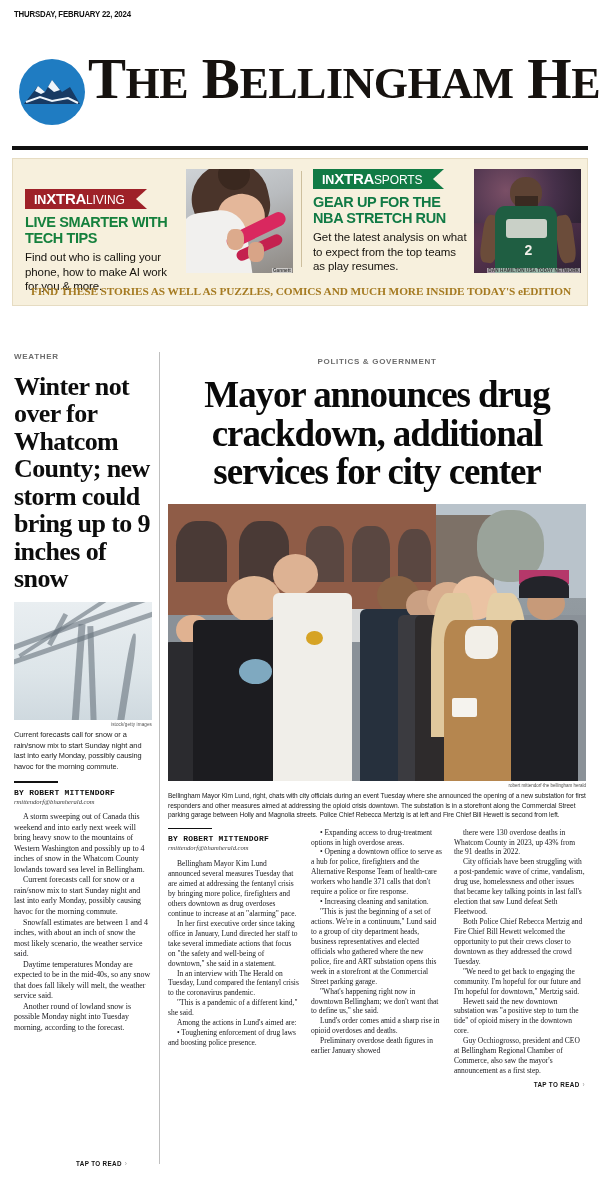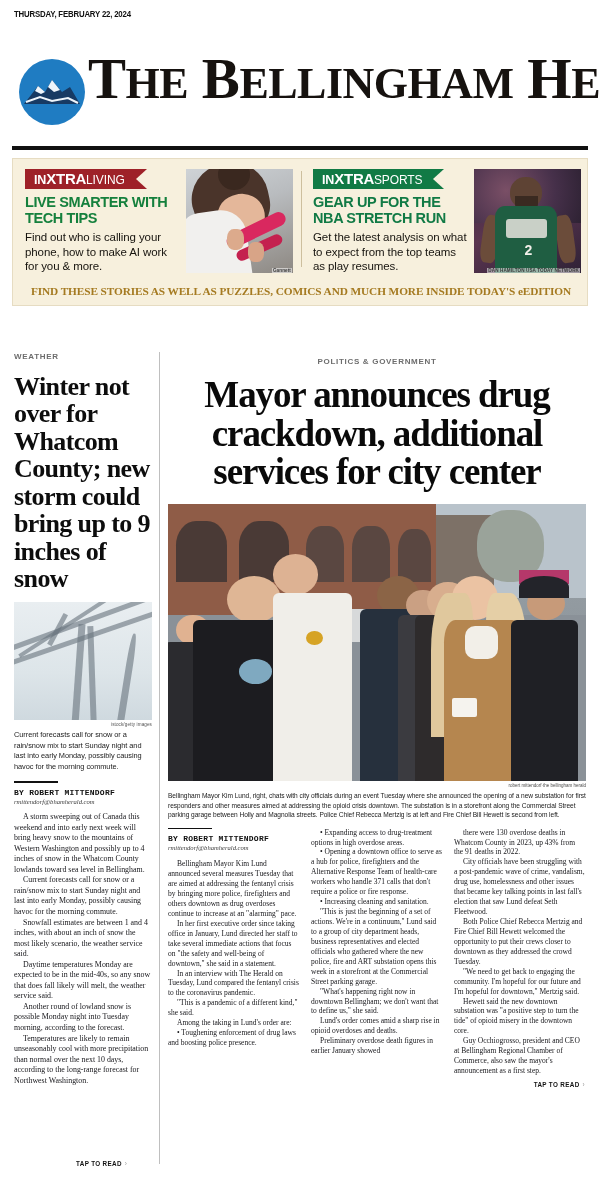--- a/index.html
+++ b/index.html
@@ -45,21 +45,21 @@
   .flag {
     display:inline-block; position:relative; height:20px; line-height:20px;
     padding:0 22px 0 9px; color:#fff; font-size:12.5px; font-weight:bold;
     letter-spacing:-0.1px; white-space:nowrap; margin-bottom:6px;
   }
   .flag::after {
     content:""; position:absolute; right:0; top:0;
     border-top:10px solid transparent; border-bottom:10px solid transparent;
     border-right:11px solid #f7f0dd;
   }
-  .flag.living { background:#9e2128; }
+  .flag.living { background:#9e2128;margin-top:20px; }
   .flag.sports { background:#117a45; }
   .flag .xtra { font-size:15px; font-weight:bold; letter-spacing:-0.3px; }
   .flag .thin { font-weight:normal; font-size:12px; }
   .promo-head {
     font-size:14.5px; font-weight:bold; line-height:1.08; letter-spacing:-0.4px;
     margin-bottom:4px;
   }
   .promo-head.living { color:#15803d; }
   .promo-head.sports { color:#117a45; }
   .promo-sub { font-size:11.5px; line-height:1.26; color:#17140f; letter-spacing:-0.1px; }
@@ -266,21 +266,20 @@
       <div class="short-rule"></div>
       <div class="byline">BY ROBERT MITTENDORF</div>
       <div class="byemail">rmittendorf@bhamherald.com</div>
 
       <div class="bodytext">
         <p>A storm sweeping out of Canada this weekend and into early next week will bring heavy snow to the mountains of Western Washington and possibly up to 4 inches of snow in the Whatcom County lowlands toward sea level in Bellingham.</p>
         <p>Current forecasts call for snow or a rain/snow mix to start Sunday night and last into early Monday, possibly causing havoc for the morning commute.</p>
         <p>Snowfall estimates are between 1 and 4 inches, with about an inch of snow the most likely scenario, the weather service said.</p>
         <p>Daytime temperatures Monday are expected to be in the mid-40s, so any snow that does fall likely will melt, the weather service said.</p>
         <p>Another round of lowland snow is possible Monday night into Tuesday morning, according to the forecast.</p>
-        <p>Temperatures are likely to remain unseasonably cool with more precipitation than normal over the next 10 days, according to the long-range forecast for Northwest Washington.</p>
       </div>
 
       <div class="tap" style="position:absolute; left:62px; top:808px; white-space:nowrap;">
         <span>TAP TO READ</span><span class="chev">›</span>
       </div>
     </div>
 
     <div class="colR">
       <div class="kicker main-kicker">POLITICS &amp; GOVERNMENT</div>
       <div class="main-head">Mayor announces drug crackdown, additional services for city center</div>
@@ -338,21 +337,21 @@
 
         <div class="mcol">
           <div class="short-rule" style="margin-top:0;"></div>
           <div class="byline">BY ROBERT MITTENDORF</div>
           <div class="byemail">rmittendorf@bhamherald.com</div>
           <div class="bodytext" style="margin-top:8px;">
             <p>Bellingham Mayor Kim Lund announced several measures Tuesday that are aimed at addressing the fentanyl crisis by bringing more police, firefighters and others downtown as drug overdoses continue to increase at an "alarming" pace.</p>
             <p>In her first executive order since taking office in January, Lund directed her staff to take several immediate actions that focus on "the safety and well-being of downtown," she said in a statement.</p>
             <p>In an interview with The Herald on Tuesday, Lund compared the fentanyl crisis to the coronavirus pandemic.</p>
             <p>"This is a pandemic of a different kind," she said.</p>
-            <p>Among the taking in Lund's order are:</p>
+            <p>Among the actions in Lund's aimed are:</p>
             <p>• Toughening enforcement of drug laws and boosting police presence.</p>
           </div>
         </div>
 
         <div class="mcol">
           <div class="bodytext">
             <p>• Expanding access to drug-treatment options in high overdose areas.</p>
             <p>• Opening a downtown office to serve as a hub for police, firefighters and the Alternative Response Team of health-care workers who handle 371 calls that don't require a police or fire response.</p>
             <p>• Increasing cleaning and sanitation.</p>
             <p>"This is just the beginning of a set of actions. We're in a continuum," Lund said to a group of city department heads, business representatives and elected officials who gathered where the new police, fire and ART substation opens this week in a storefront at the Commercial Street parking garage.</p>

